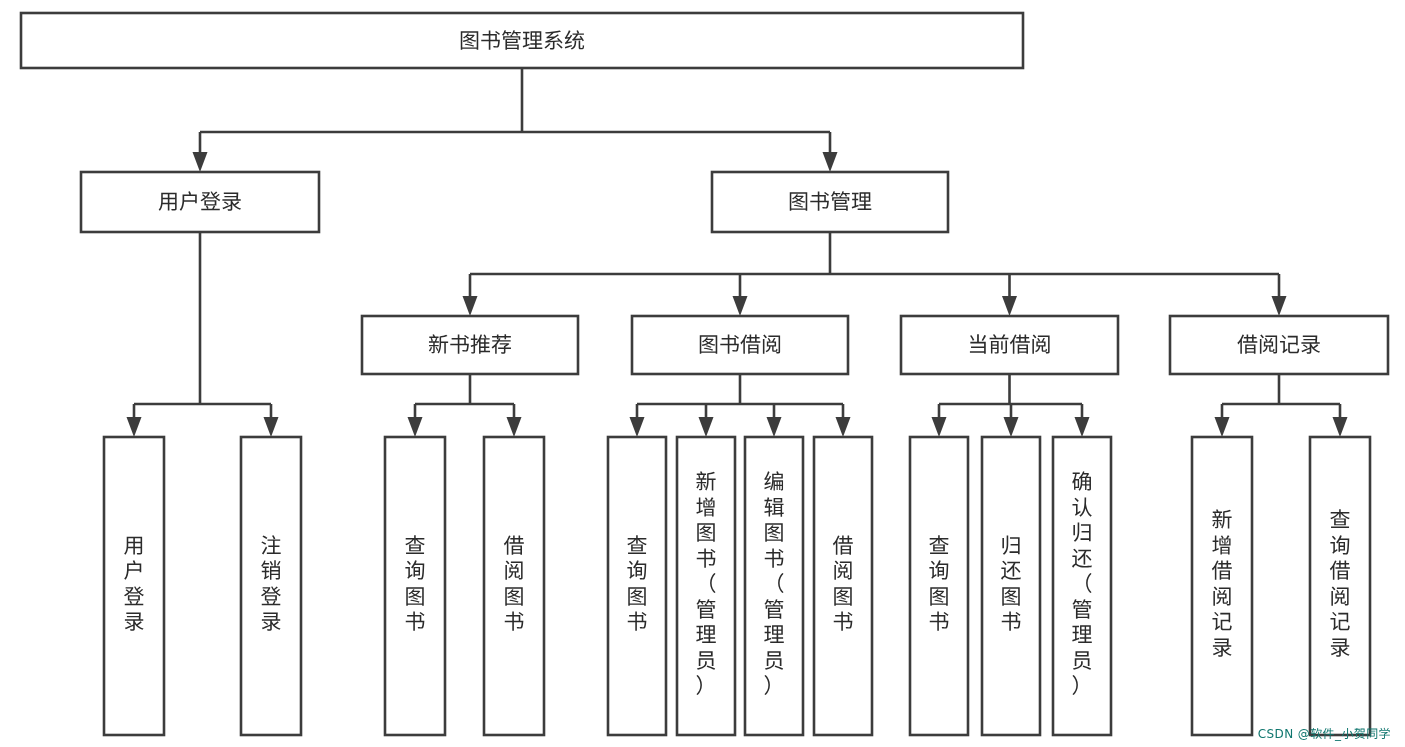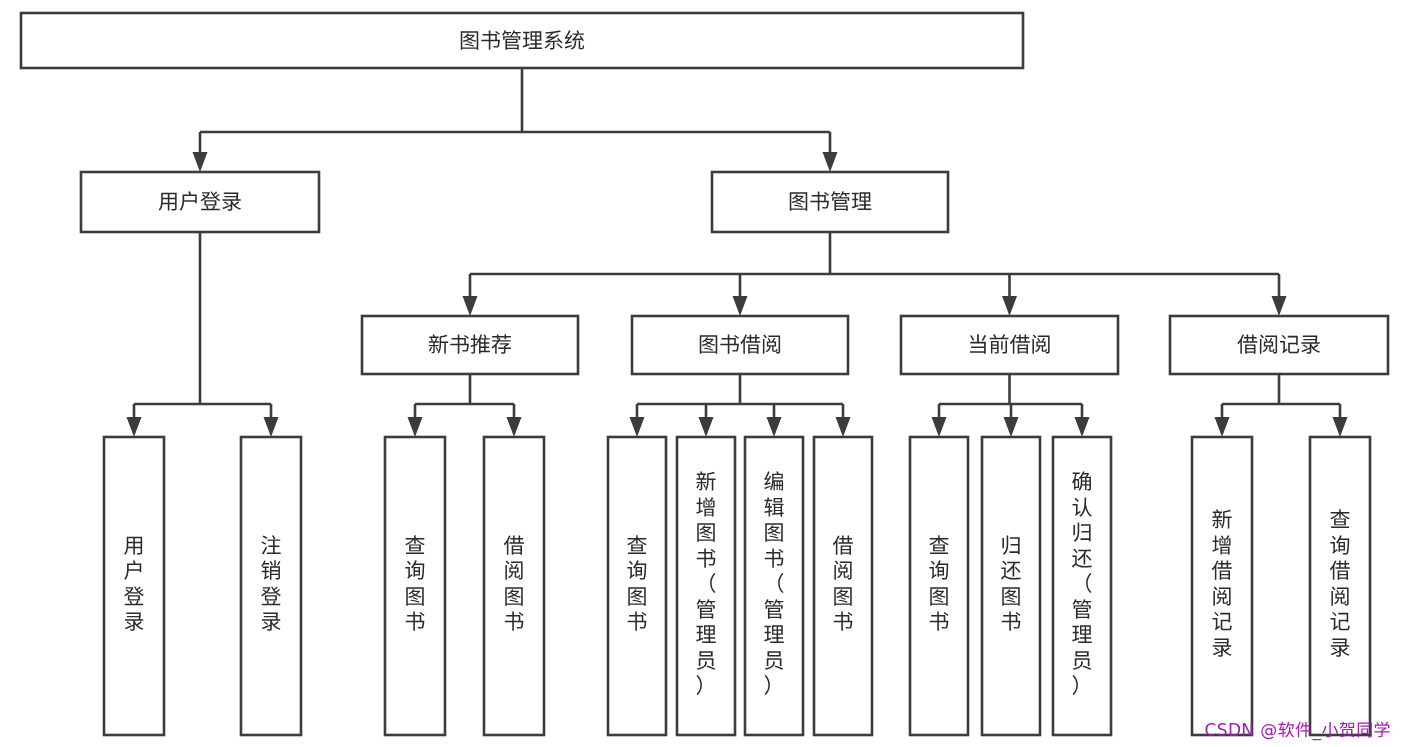--- a/index.html
+++ b/index.html
@@ -47,22 +47,22 @@
   .node-label-vertical {
     fill: #2b2b2b;
     font-family: "DejaVu Sans", "Liberation Sans", sans-serif;
     font-size: 21px;
     text-anchor: middle;
   }
   .watermark-text {
     position: absolute;
     right: 14px;
     bottom: 6px;
-    color: #a21caf;
-    font-size: 17px;
+    color: #0f766e;
+    font-size: 12px;
     font-family: "DejaVu Sans", "Liberation Sans", sans-serif;
     white-space: nowrap;
     letter-spacing: 0.4px;
     pointer-events: none;
     user-select: none;
   }
 </style>
 </head>
 <body>
 

